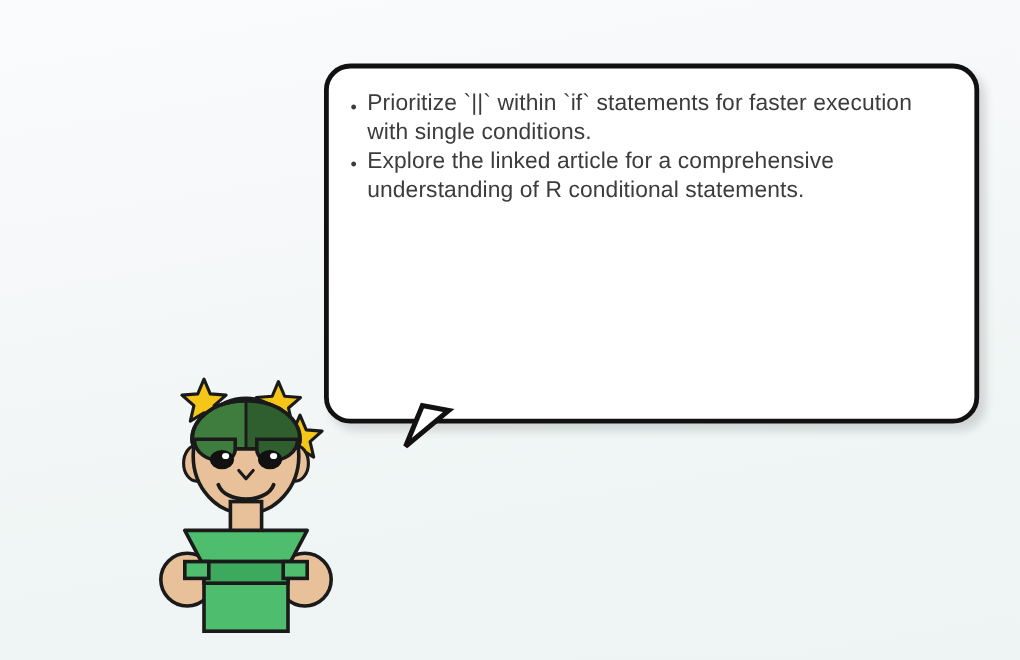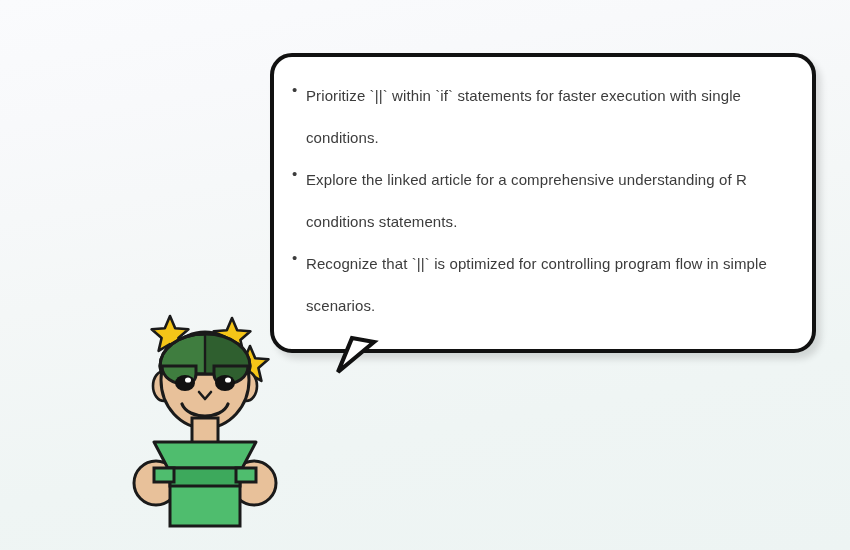--- a/index.html
+++ b/index.html
@@ -58,22 +58,22 @@
   ul#bullets {
     list-style: none;
     margin: 0;
     padding: 0;
   }
   ul#bullets li {
     position: relative;
     padding-left: 16px;
     margin: 0 0 0 0;
     color: #3c3c3c;
-    font-size: 15px;
-    line-height: 42px;
+    font-size: 19px;
+    line-height: 24px;
     letter-spacing: 0.1px;
     font-family: "Liberation Sans", sans-serif;
   }
   ul#bullets li::before {
     content: "\2022";
     position: absolute;
     left: 2px;
     top: 0;
     color: #3c3c3c;
     font-size: 15px;
@@ -105,22 +105,21 @@
 
 <div id="stage">
 
   <div id="bubble-wrap">
 
     <div id="bubble"></div>
 
     <div id="bubble-body">
       <ul id="bullets">
         <li>Prioritize `||` within `if` statements for faster execution with single conditions.</li>
-        <li>Explore the linked article for a comprehensive understanding of R conditions statements.</li>
-        <li>Recognize that `||` is optimized for controlling program flow in simple scenarios.</li>
+        <li>Explore the linked article for a comprehensive understanding of R conditional statements.</li>
       </ul>
     </div>
 
     <svg id="bubble-tail" viewBox="0 0 52 40">
       <polygon points="44,6 8,36 22,2" fill="#ffffff" stroke="#111111" stroke-width="4.2" stroke-linejoin="miter"></polygon>
     </svg>
   </div>
 
   <svg id="character" viewBox="0 0 152 228">
 

